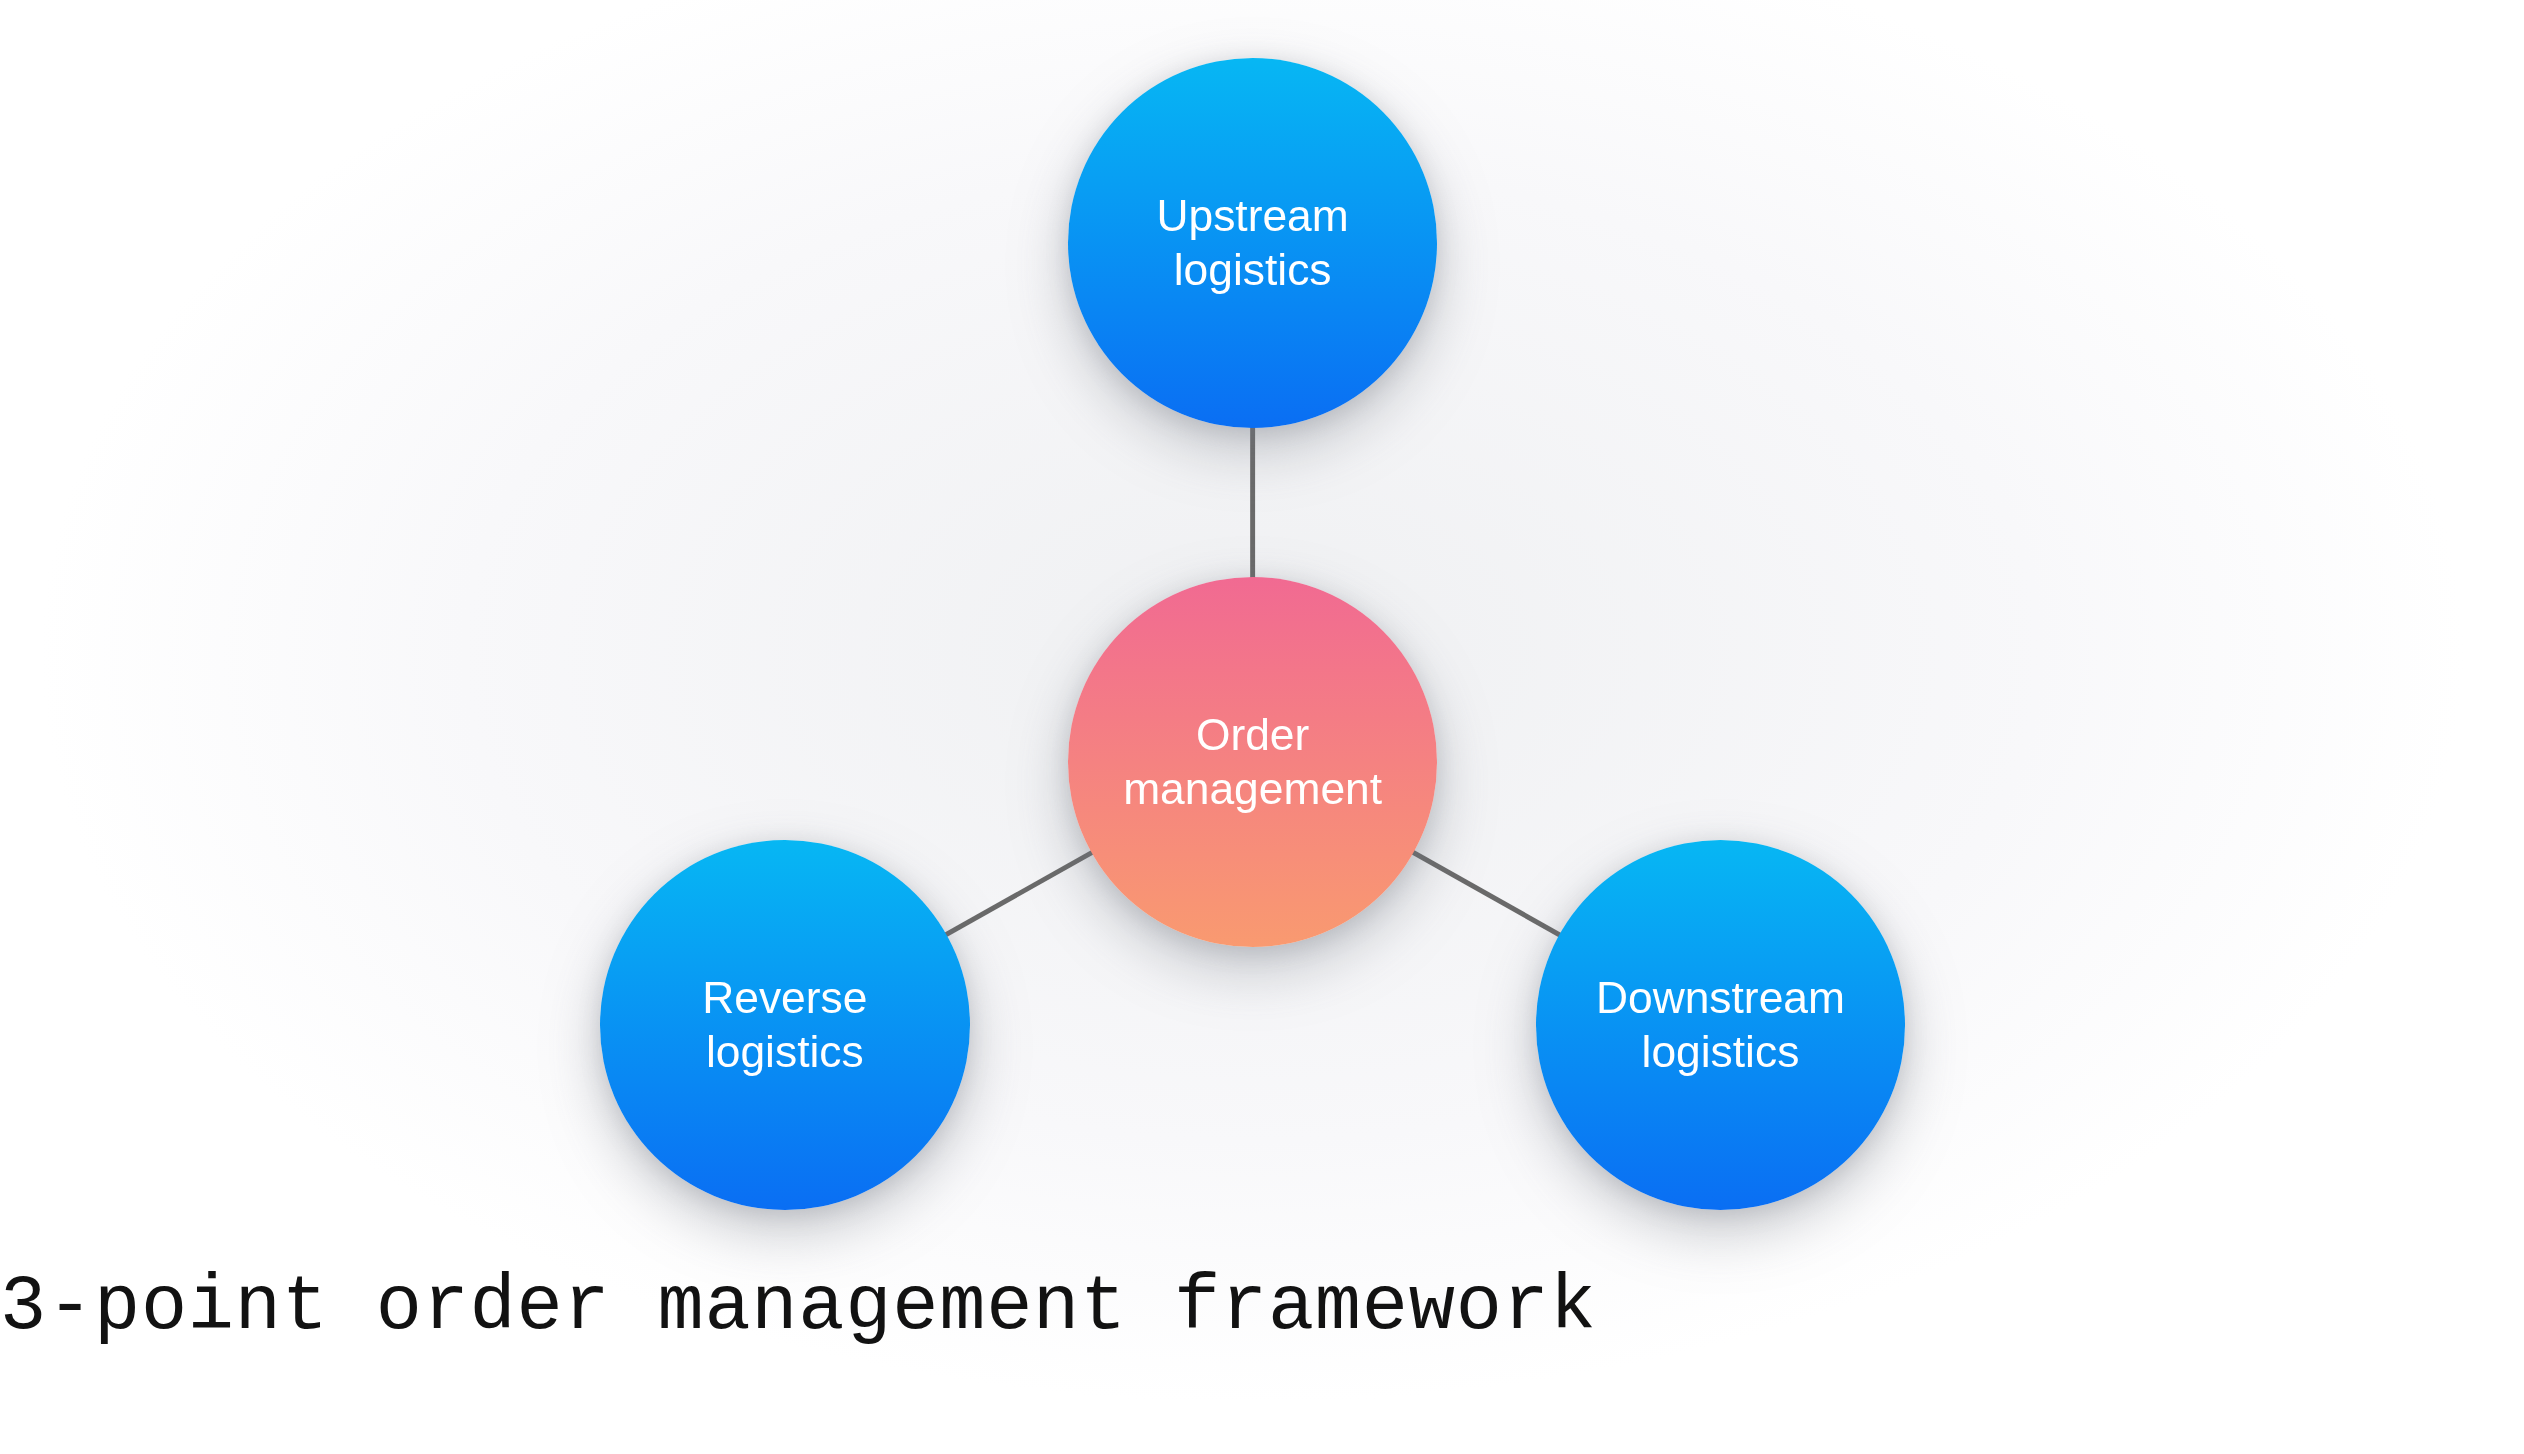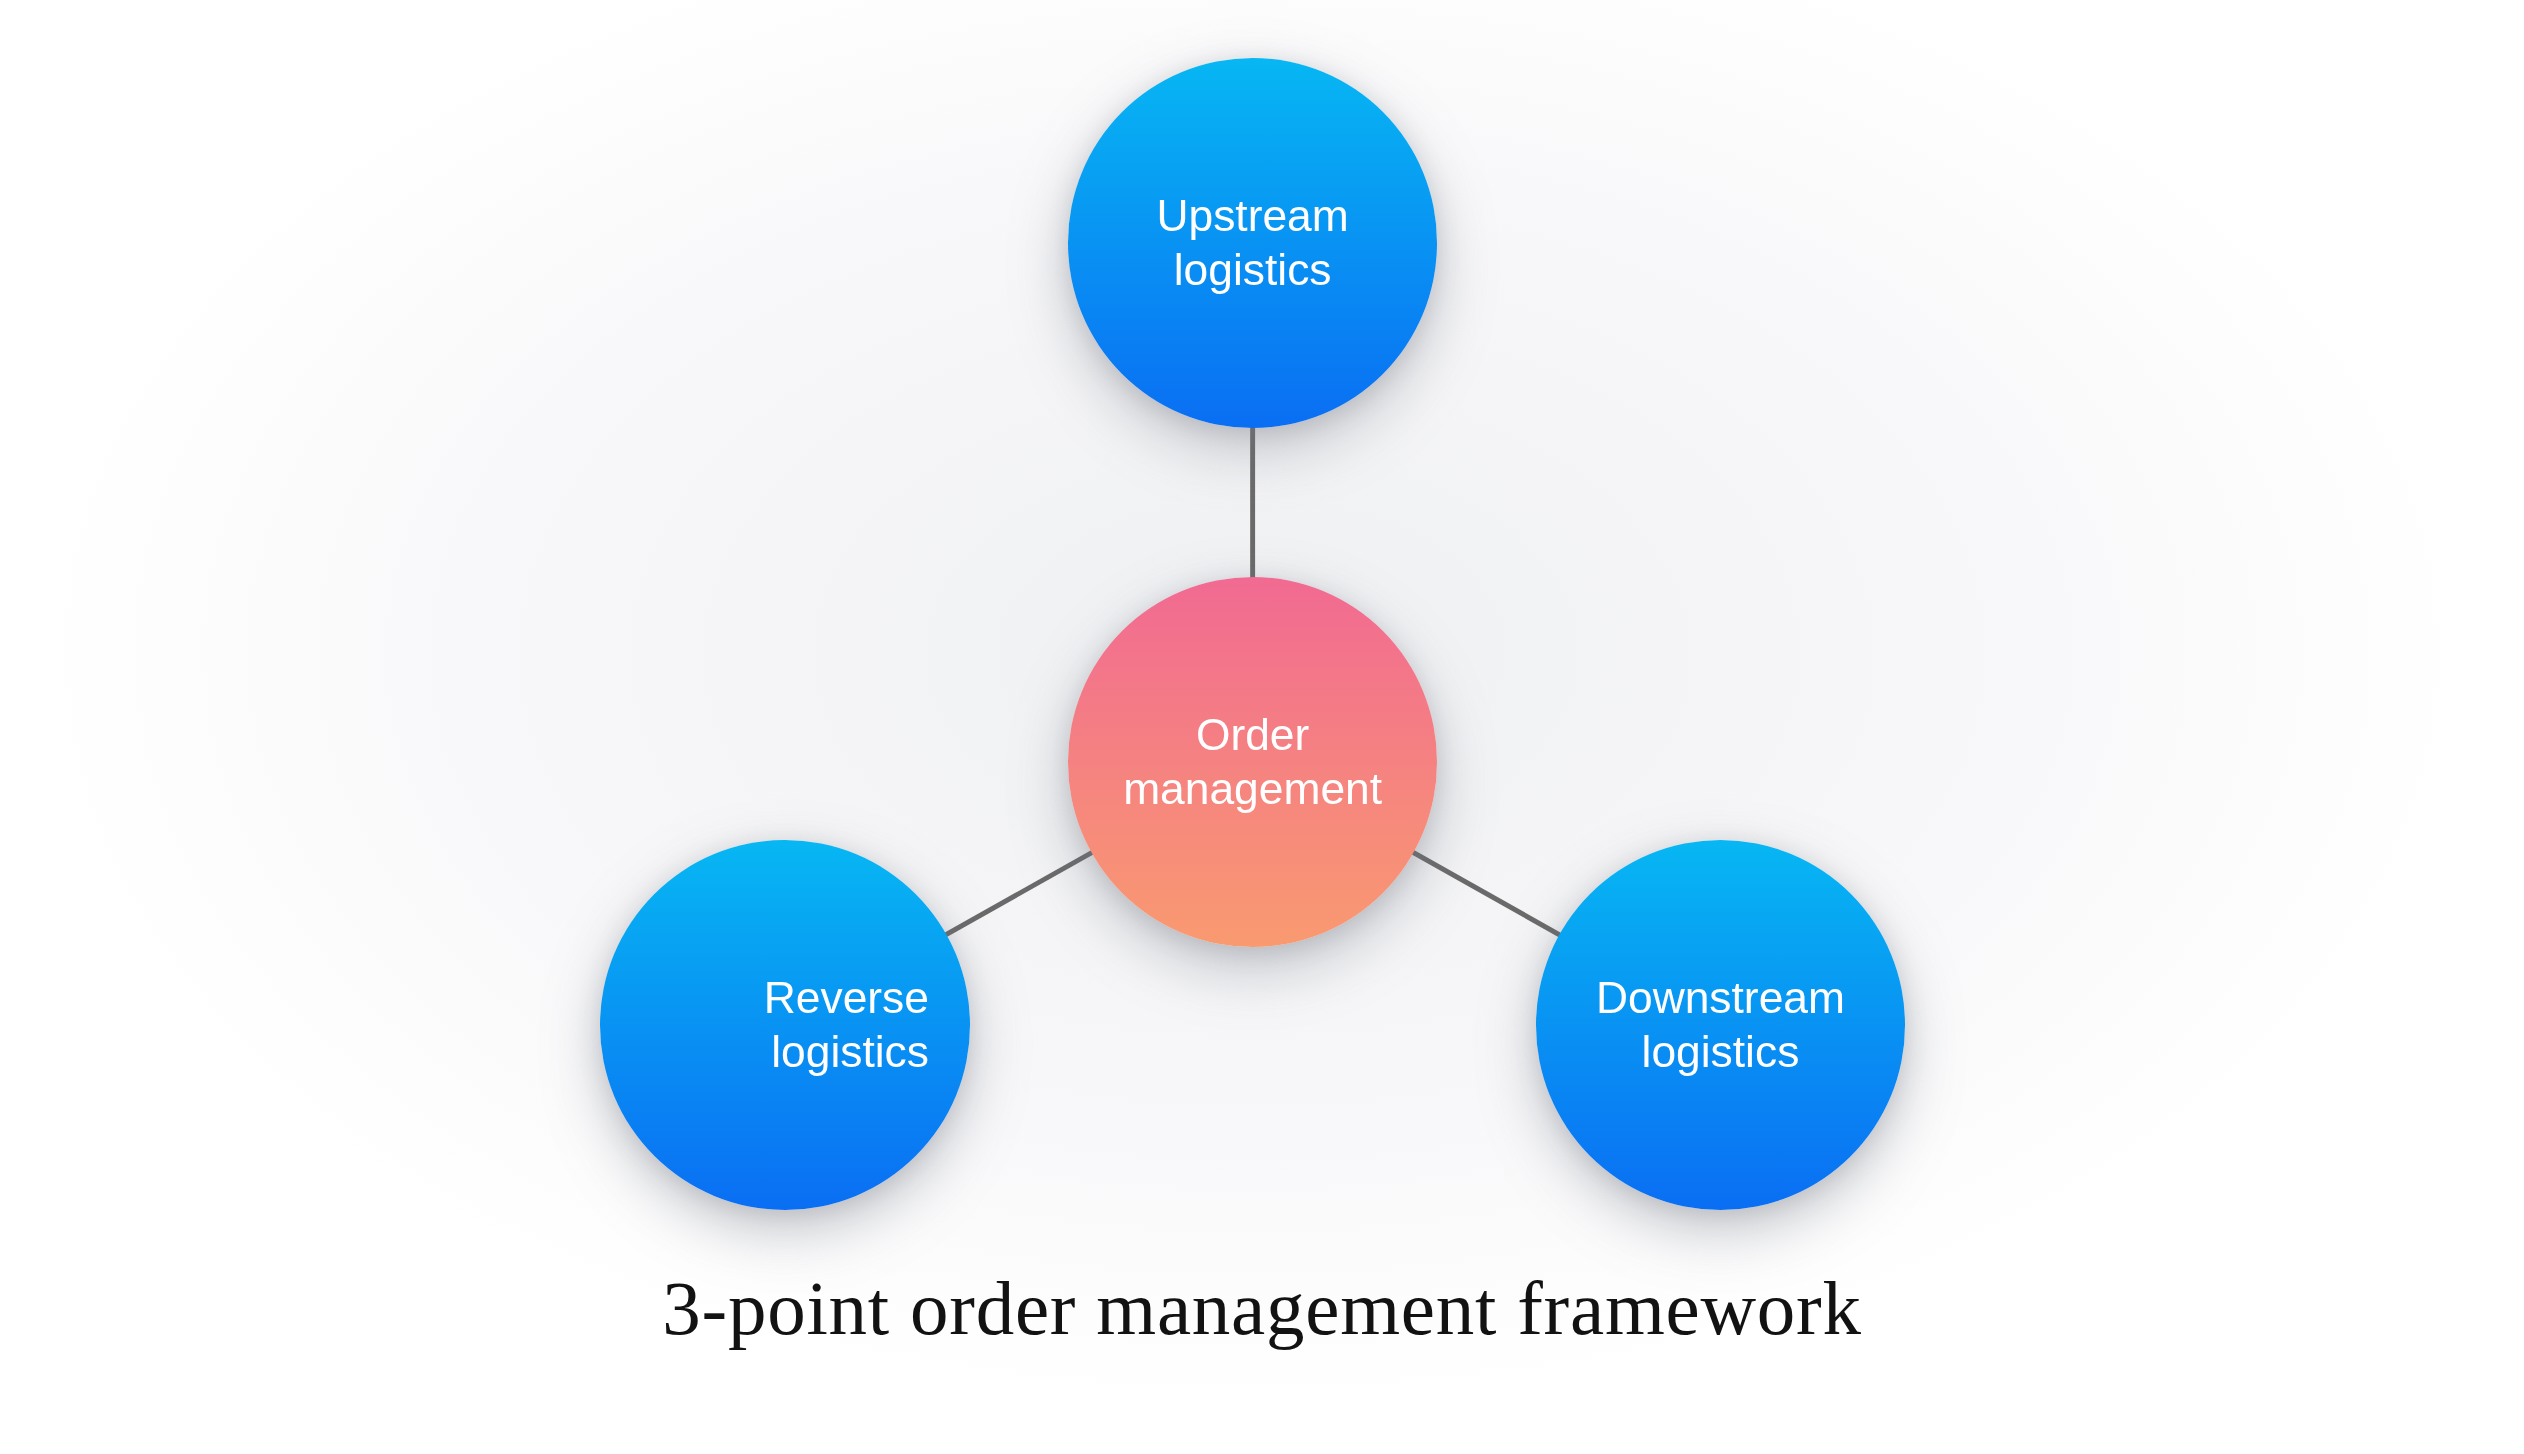--- a/index.html
+++ b/index.html
@@ -59,31 +59,30 @@
   .node-label {
     color: var(--node-text, #ffffff);
     font-size: 1.758vw;
     line-height: 1.22;
     font-weight: 400;
     max-width: 78%;
   }
 
   .node-upstream   { left: 42.305%; top: 4.097%; text-align: center; }
   .node-center     { left: 42.305%; top: 40.66%; }
-  .node-reverse    { left: 23.77%;  top: 59.20%; text-align: right; }
+  .node-reverse    { left: 23.77%;  top: 59.20%; }
   .node-downstream { left: 60.84%;  top: 59.20%; }
 
   .title {
     position: absolute;
     left: 0;
     right: 0;
     top: 88.9%;
-    text-align: center;
     color: var(--title-text, #121212);
-    font-family: Liberation Serif, serif;
+    font-family: Liberation Mono, monospace;
     font-weight: 500;
     font-size: 3.05vw;
     line-height: 1.2;
     letter-spacing: 0.01em;
   }
 </style>
 </head>
 <body>
 
 <div class="canvas">

